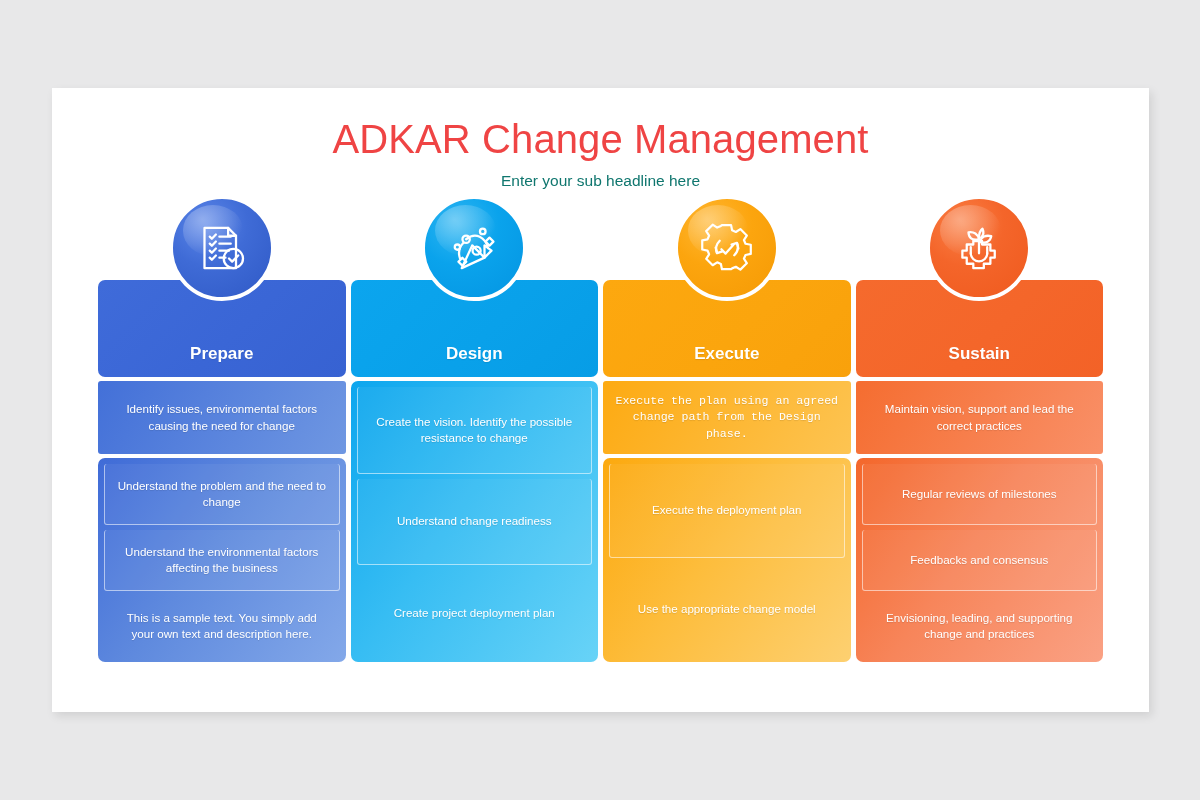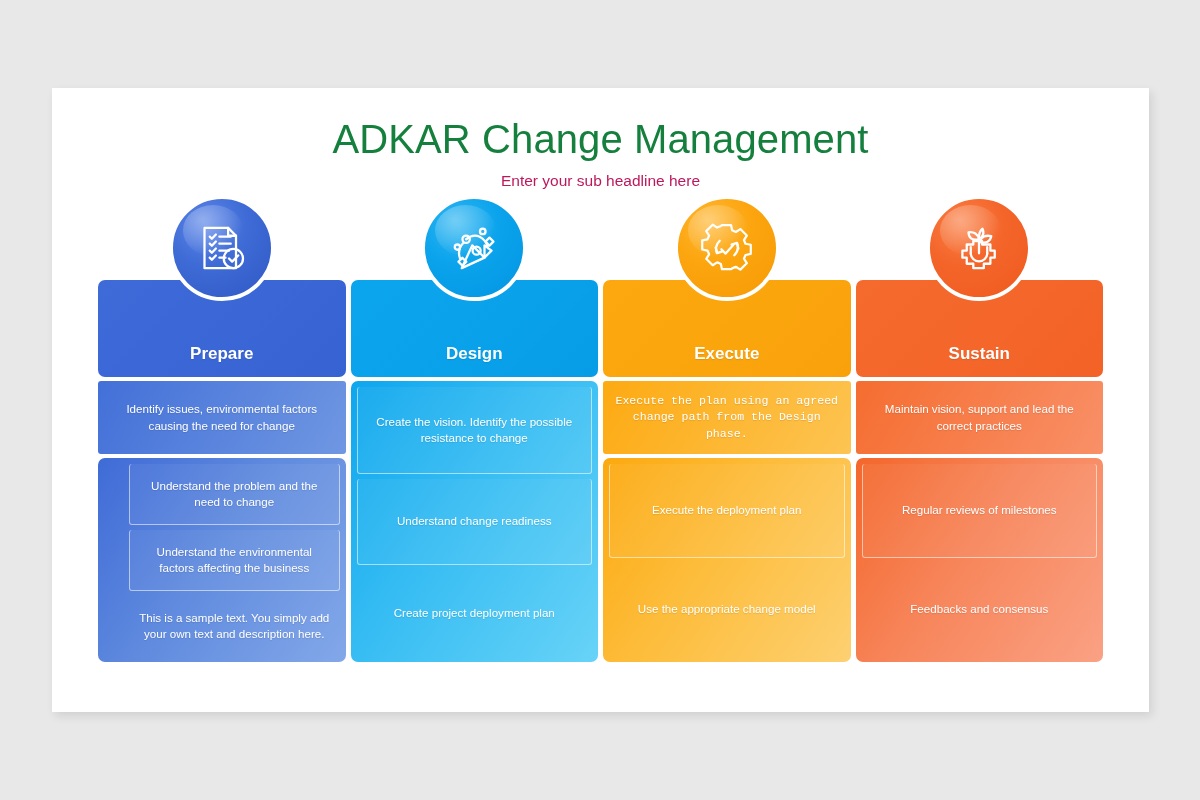--- a/index.html
+++ b/index.html
@@ -29,32 +29,32 @@
 
   
   #title {
     position: absolute;
     left: 0; top: 29px;
     width: 100%;
     text-align: center;
     font-size: 40px;
     font-weight: 400;
     letter-spacing: 0.1px;
-    color: #15803d;
+    color: #ef4444;
     white-space: nowrap;
   }
 
   #subtitle {
     position: absolute;
     left: 0; top: 84px;
     width: 100%;
     text-align: center;
     font-size: 15.5px;
     font-weight: 400;
-    color: #be185d;
+    color: #0f766e;
   }
 
   
   #columns {
     position: absolute;
     left: 46px;
     top: 192px;
     width: 1005px;
     height: 382px;
     display: flex;
@@ -169,21 +169,21 @@
     border-top: none;
     background: rgba(255,255,255,0.055);
   }
   .bullet:last-child { border: none; background: transparent; }
 
   
   
   .c0 .circle     { background: radial-gradient(circle at 34% 26%, #5b86e8 0%, #3f6bd6 42%, #2f59c6 100%); }
   .c0 .head-card  { background: linear-gradient(135deg, #3f6bd9 0%, #3a66d6 55%, #3762d2 100%); }
   .c0 .lead-card  { background: linear-gradient(120deg, #4370d8 0%, #6f97e2 100%); }
-  .c0 .bullets    { background: linear-gradient(125deg, #3f6bd7 0%, #5f8ade 45%, #83a8e9 100%); padding-left: 31px; }
+  .c0 .bullets    { background: linear-gradient(125deg, #3f6bd7 0%, #5f8ade 45%, #83a8e9 100%); }
 
   
   .c1 .circle     { background: radial-gradient(circle at 34% 26%, #2fb6f2 0%, #0aa3ec 42%, #0495e2 100%); }
   .c1 .head-card  { background: linear-gradient(135deg, #0ba5ee 0%, #09a1ea 55%, #079de6 100%); }
   .c1 .lead-card  { background: linear-gradient(120deg, #0fa8ef 0%, #49c6f5 100%); }
   .c1 .bullets    { background: linear-gradient(125deg, #0da6ee 0%, #37bdf3 45%, #68d3f7 100%); }
 
   
   .c2 .circle     { background: radial-gradient(circle at 34% 26%, #ffb733 0%, #fca50e 42%, #f59a05 100%); }
   .c2 .head-card  { background: linear-gradient(135deg, #fda80f 0%, #fba50d 55%, #f9a10b 100%); }
@@ -298,17 +298,18 @@
           </svg>
         </div>
       </div>
       <div class="head-card">
         <span class="head-label">Sustain</span>
       </div>
       <div class="lead-card">Maintain vision, support and lead the correct practices</div>
       <div class="bullets">
         <div class="bullet">Regular reviews of milestones</div>
         <div class="bullet">Feedbacks and consensus</div>
+        <div class="bullet">Envisioning, leading, and supporting change and practices</div>
       </div>
     </div>
 
   </div>
 </div>
 
 </body></html>

